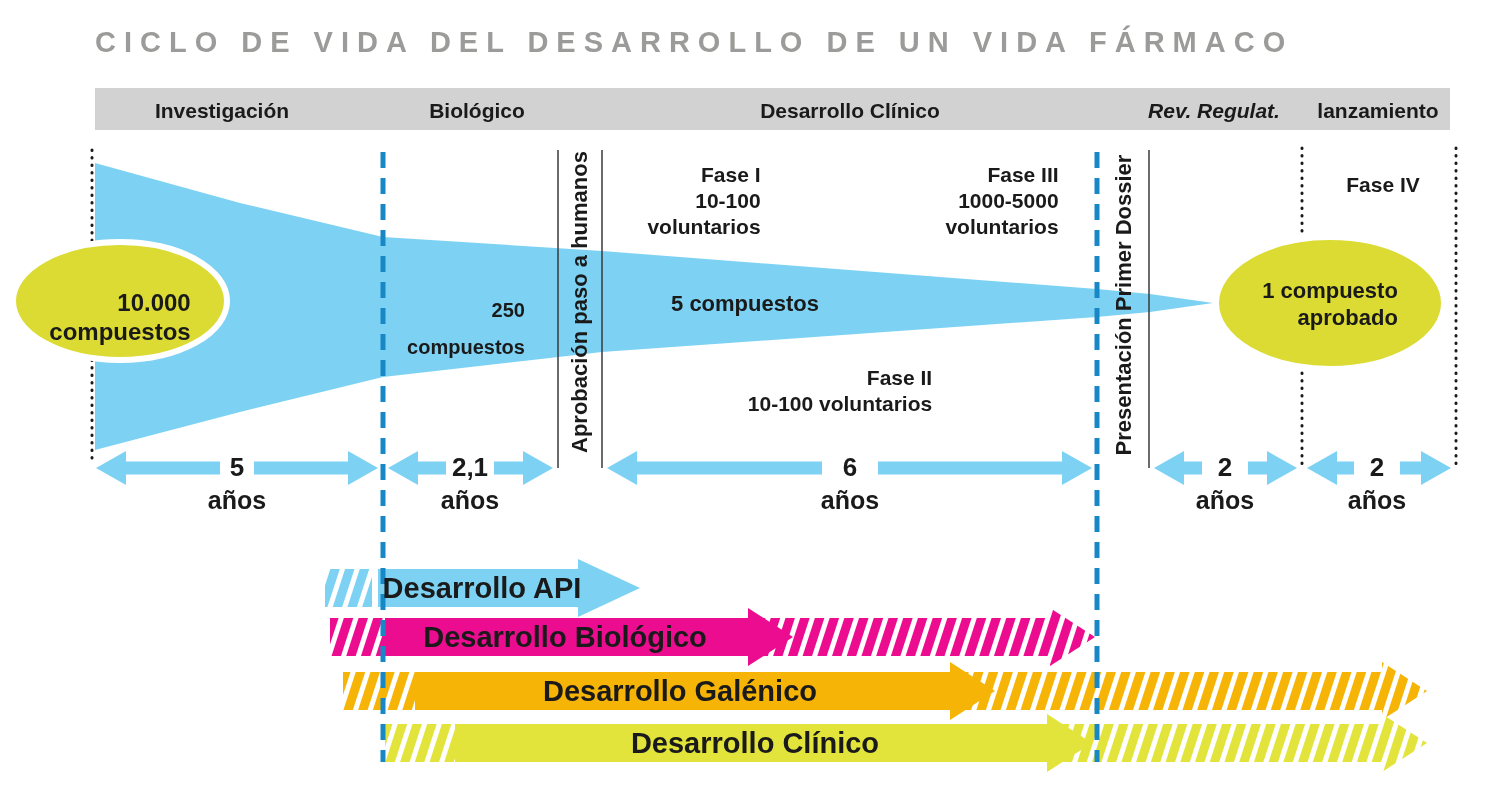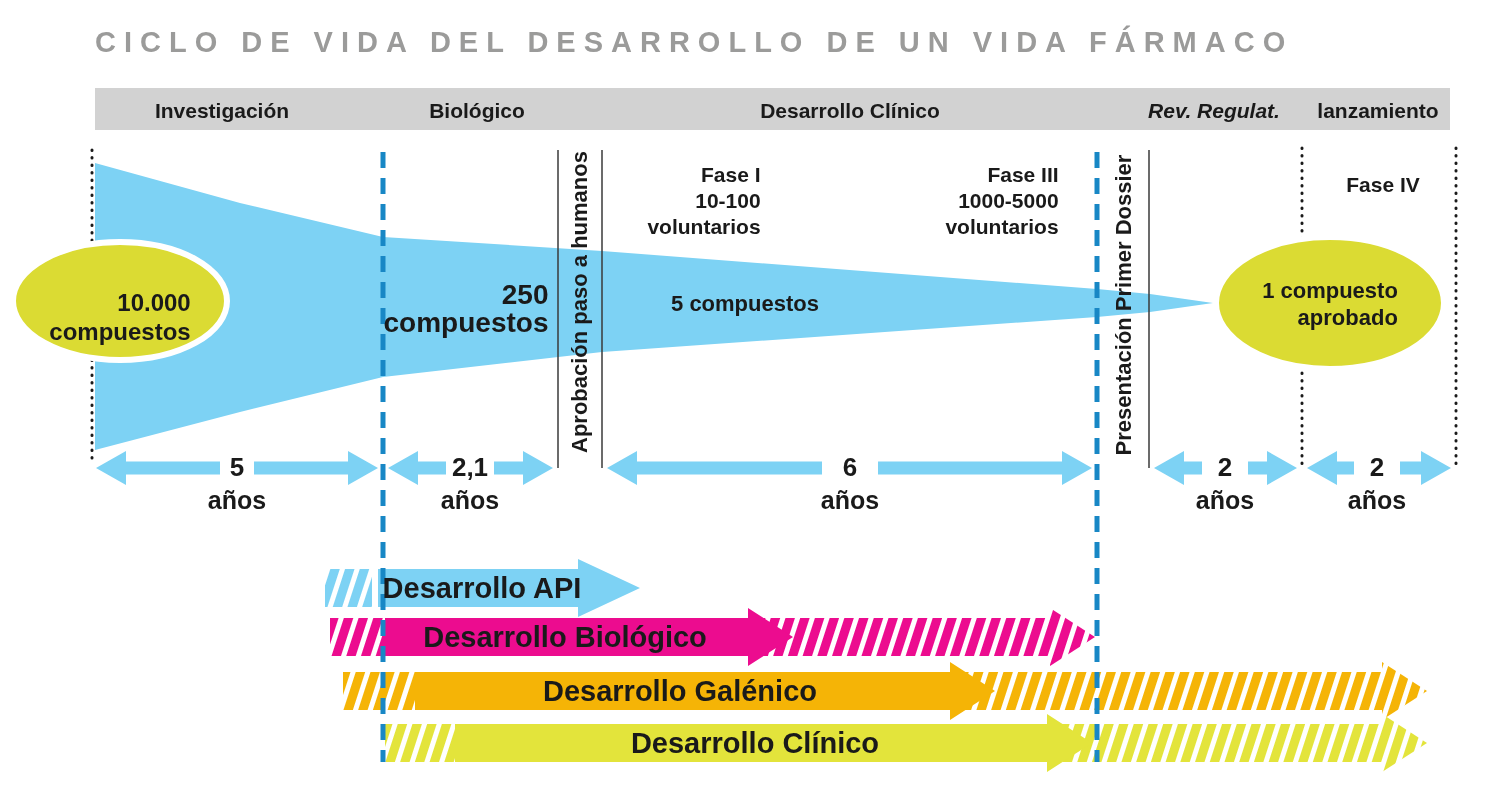--- a/index.html
+++ b/index.html
@@ -109,32 +109,34 @@
 
   <div id="stagebar" class="abs"></div>
   <div class="abs ctr stage-label" style="left:222px;">Investigación</div>
   <div class="abs ctr stage-label" style="left:477px;">Biológico</div>
   <div class="abs ctr stage-label" style="left:850px;">Desarrollo Clínico</div>
   <div class="abs ctr stage-label" style="left:1214px;font-style:italic;">Rev. Regulat.</div>
   <div class="abs ctr stage-label" style="left:1378px;">lanzamiento</div>
 
   <div class="abs ctr preline count" style="left:120px;top:288px;font-size:24px;line-height:29px;">10.000
 compuestos</div>
-  <div class="abs ctr preline count" style="left:466px;top:281px;font-size:28px;line-height:28px;">250
+  <div class="abs ctr preline count" style="left:466px;top:292px;font-size:20px;line-height:37px;">250
 compuestos</div>
   <div class="abs ctr count" style="left:745px;top:291px;font-size:22px;">5 compuestos</div>
   <div class="abs ctr preline count" style="left:1330px;top:277px;font-size:22px;line-height:27px;">1 compuesto
 aprobado</div>
 
   <div class="abs ctr preline phase" style="left:704px;top:162px;">Fase I
 10-100
 voluntarios</div>
   <div class="abs ctr preline phase" style="left:977px;top:162px;margin-left:25px;">Fase III
 1000-5000
 voluntarios</div>
+  <div class="abs ctr preline phase" style="left:840px;top:365px;">Fase II
+10-100 voluntarios</div>
   <div class="abs ctr phase" style="left:1383px;top:172px;">Fase IV</div>
 
   <div class="abs rot" style="left:430px;top:290px;width:300px;">Aprobación paso a humanos</div>
   <div class="abs rot" style="left:964px;top:292px;width:320px;">Presentación Primer Dossier</div>
 
   <div class="abs ctr tl-num" style="left:237px;top:452px;">5</div>
   <div class="abs ctr tl-unit" style="left:237px;top:486px;">años</div>
   <div class="abs ctr tl-num" style="left:470px;top:452px;">2,1</div>
   <div class="abs ctr tl-unit" style="left:470px;top:486px;">años</div>
   <div class="abs ctr tl-num" style="left:850px;top:452px;">6</div>

